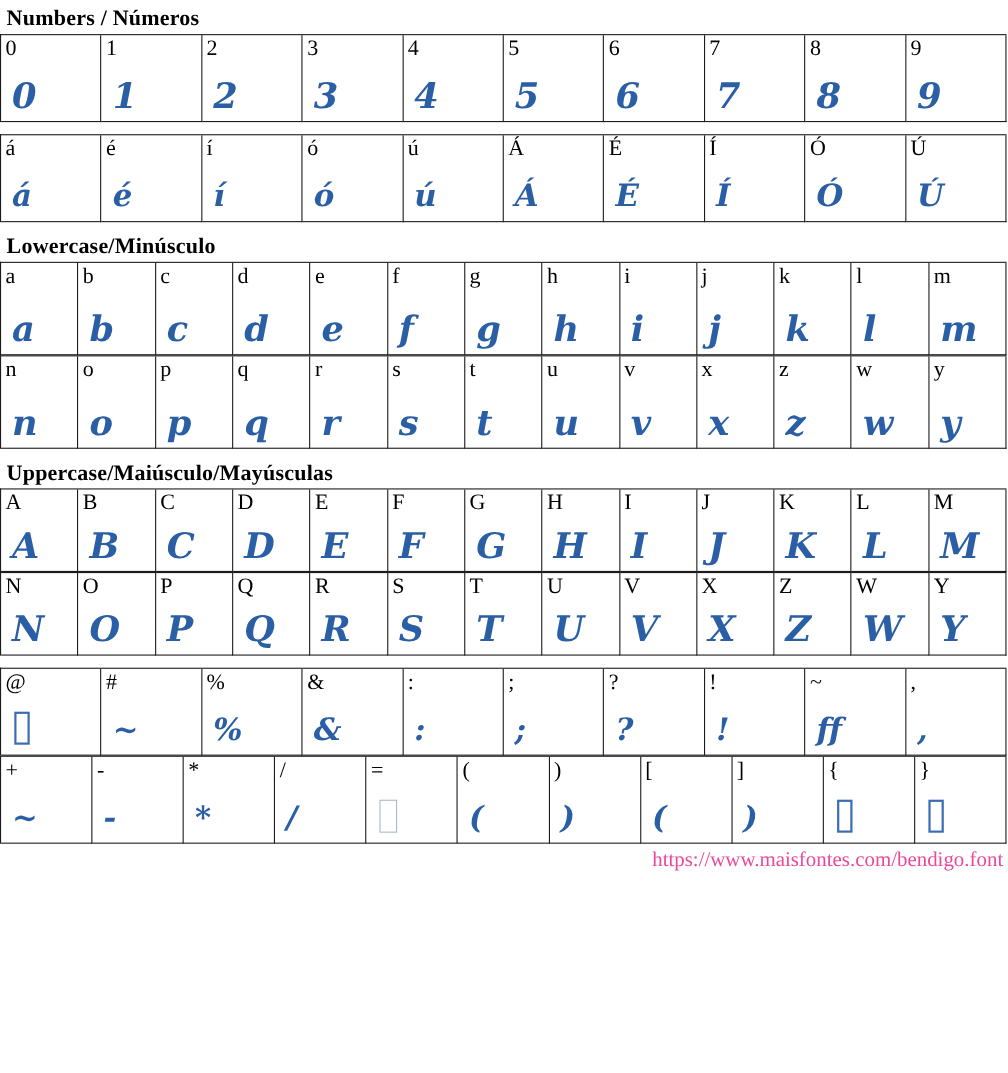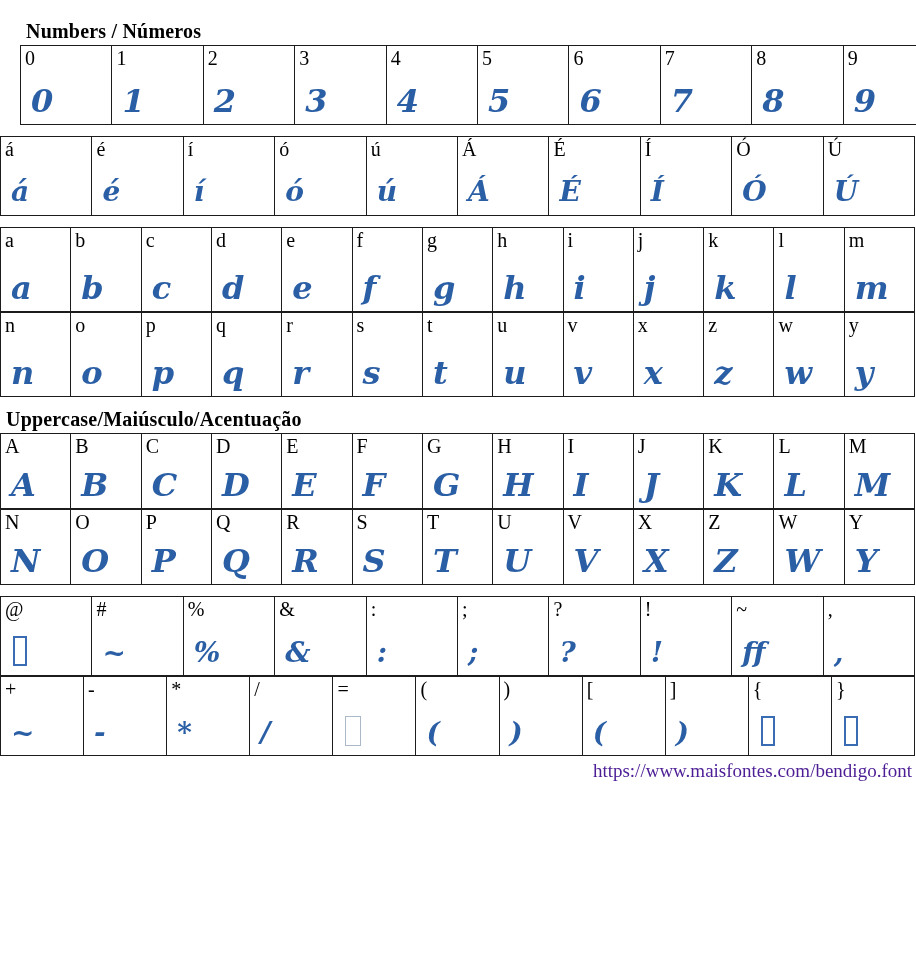--- a/index.html
+++ b/index.html
@@ -8,21 +8,21 @@
     --box-blue:#3a6cb4;
     --box-light:#aab8c8;
   }
   html,body{margin:0;padding:0;}
   body{
     width:916px;height:975px;background:#ffffff;overflow:hidden;
     font-family:"Liberation Serif",serif;color:#000;
   }
   .page{width:916px;height:975px;position:relative;}
   .spec-section{margin-top:11px;}
-  .spec-section.first{margin-top:20px;padding-left:20px;}
+  .spec-section.first{margin-top:6px;}
   .section-title{
     font-size:20px;font-weight:bold;line-height:23px;
     margin:0 0 2px 6px;color:#000;letter-spacing:0.2px;
   }
   .ttable{
     display:flex;width:915px;box-sizing:border-box;
     border-top:1px solid var(--border);
     border-left:1px solid var(--border);
     background:#fff;
   }
@@ -48,21 +48,21 @@
   .kind-accent .font-glyph{font-size:28px;}
   .kind-others .font-glyph{font-size:28px;line-height:28px;}
   .glyph-box{
     display:inline-block;width:14px;height:30px;box-sizing:border-box;
     border:2px solid var(--box-blue);
     margin:0 0 9px 12px;background:transparent;
   }
   .glyph-box.box-light{border:1px solid var(--box-light);width:16px;}
   .footer{
     width:914px;box-sizing:border-box;text-align:right;
-    font-size:19px;line-height:22px;margin-top:4px;padding-right:2px;color:#4c1d95;
+    font-size:19px;line-height:22px;margin-top:4px;padding-right:2px;color:#ec4899;
   }
 </style>
 </head>
 <body>
 
 <div class="page">
   <div id="sections">
       <section class="spec-section kind-numbers first">
         <h2 class="section-title">Numbers / Números</h2>
         <div class="ttable">
@@ -146,20 +146,21 @@
             <span class="char-label">Ó</span>
             <span class="font-glyph">Ó</span>
           </div>
           <div class="cell">
             <span class="char-label">Ú</span>
             <span class="font-glyph">Ú</span>
           </div>
         </div>
       </section>
       <section class="spec-section kind-lowercase">
+        <h2 class="section-title">Lowercase/Minúsculo</h2>
         <div class="ttable">
           <div class="cell">
             <span class="char-label">a</span>
             <span class="font-glyph">a</span>
           </div>
           <div class="cell">
             <span class="char-label">b</span>
             <span class="font-glyph">b</span>
           </div>
           <div class="cell">
@@ -256,21 +257,21 @@
             <span class="char-label">w</span>
             <span class="font-glyph">w</span>
           </div>
           <div class="cell">
             <span class="char-label">y</span>
             <span class="font-glyph">y</span>
           </div>
         </div>
       </section>
       <section class="spec-section kind-uppercase">
-        <h2 class="section-title">Uppercase/Maiúsculo/Acentuação</h2>
+        <h2 class="section-title">Uppercase/Maiúsculo/Mayúsculas</h2>
         <div class="ttable">
           <div class="cell">
             <span class="char-label">A</span>
             <span class="font-glyph">A</span>
           </div>
           <div class="cell">
             <span class="char-label">B</span>
             <span class="font-glyph">B</span>
           </div>
           <div class="cell">

